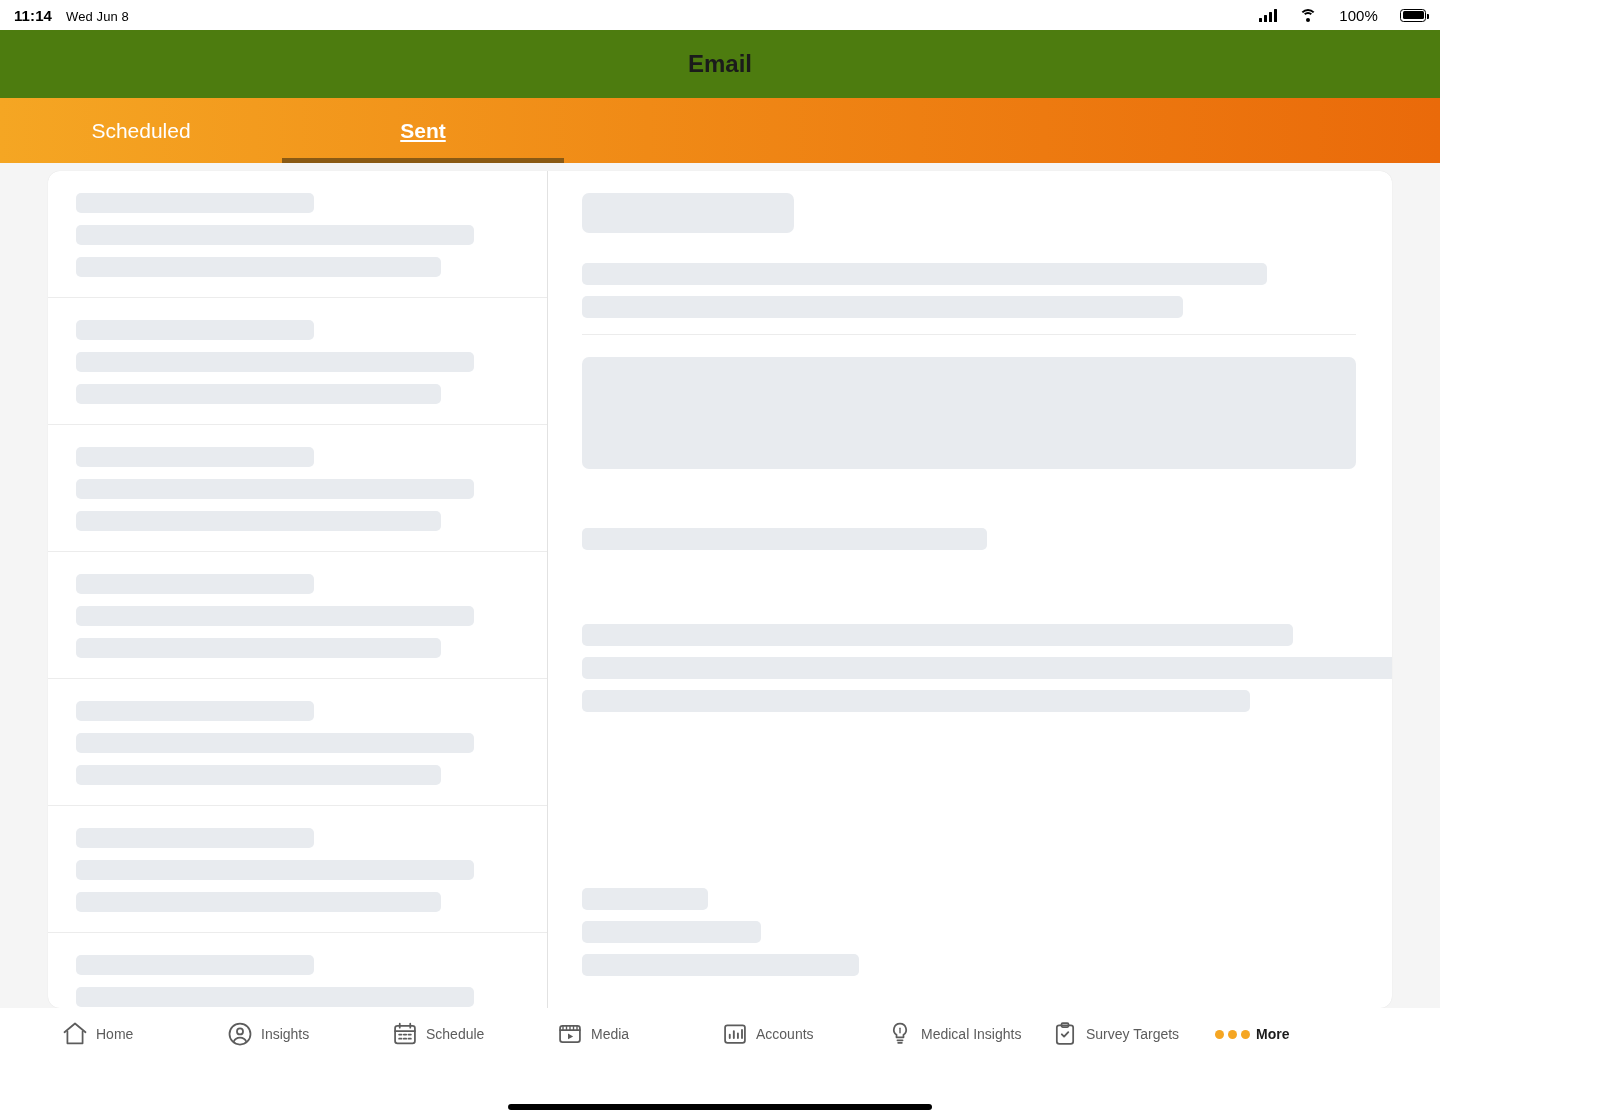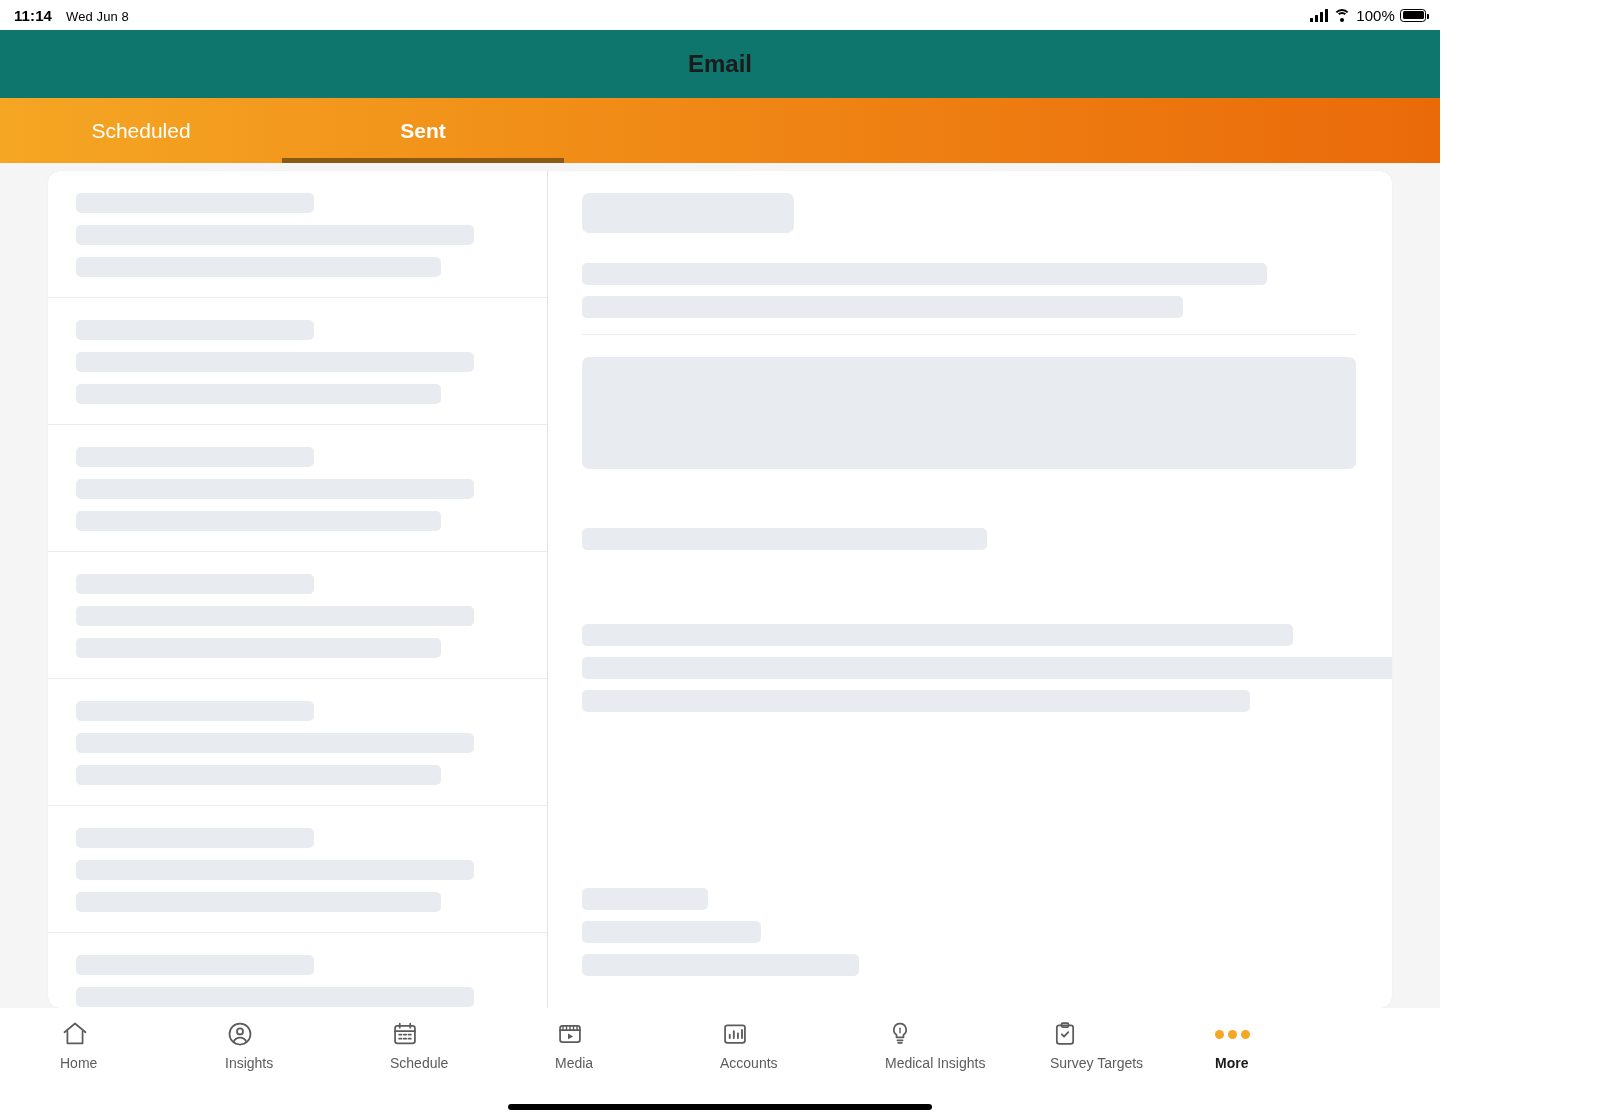--- a/index.html
+++ b/index.html
@@ -28,21 +28,21 @@
     justify-content: space-between;
     padding: 0 14px 0 14px;
     font-size: 15px;
     color: #000;
     font-weight: 600;
     letter-spacing: 0.1px;
   }
   .status-left { display: flex; align-items: baseline; gap: 14px; }
   .status-time { font-weight: 600; font-size: 15px; }
   .status-date { font-weight: 500; font-size: 13px; }
-  .status-right { display: flex; align-items: center; gap: 5px; }
+  .status-right { display: flex; align-items: center; gap: 22px; }
   .signal { display: flex; align-items: flex-end; gap: 2px; height: 13px; }
   .signal i { display: block; width: 3px; background: #000; border-radius: 0.5px; }
   .signal i:nth-child(1) { height: 4px; }
   .signal i:nth-child(2) { height: 7px; }
   .signal i:nth-child(3) { height: 10px; }
   .signal i:nth-child(4) { height: 13px; }
   .wifi { position: relative; width: 18px; height: 13px; }
   .wifi span {
     position: absolute;
     border: 2px solid #000;
@@ -73,21 +73,21 @@
     width: 2px; height: 5px; background: #000; border-radius: 0 1px 1px 0;
   }
   .batt i { display: block; height: 100%; background: #000; border-radius: 1.5px; }
 
   
   .titlebar {
     flex: 0 0 68px;
     display: flex;
     align-items: center;
     justify-content: center;
-    background: #0f766e;
+    background: #4d7c0f;
   }
   .title { font-size: 24px; font-weight: 700; color: #1b1b1b; }
 
   
   .tabbar {
     flex: 0 0 65px;
     display: flex;
     background: linear-gradient(90deg, #f5a623 0%, #f08a16 45%, #ea6a0a 100%);
     position: relative;
   }
@@ -96,21 +96,21 @@
     display: flex;
     align-items: center;
     justify-content: center;
     color: #ffffff;
     font-size: 21px;
     font-weight: 500;
     position: relative;
     height: 100%;
     cursor: pointer;
   }
-  .tab.active { font-weight: 700; }
+  .tab.active { font-weight: 700; text-decoration: underline; }
   .tab.active::after {
     content: "";
     position: absolute;
     left: 0; right: 0; bottom: 0;
     height: 5px;
     background: #8a5a14;
   }
 
   
   .content {
@@ -177,22 +177,22 @@
     flex: 0 0 88px;
     background: #ffffff;
     display: flex;
     align-items: flex-start;
     padding: 10px 60px 0 60px;
     border-top: 1px solid #ffffff;
   }
   .nav-item {
     flex: 1 1 0;
     display: flex;
-    flex-direction: column;
-    align-items: flex-start;
+    flex-direction: row;
+    align-items: center;
     gap: 6px;
     color: #5c5c5c;
     font-size: 14px;
     cursor: pointer;
   }
   .nav-item.active { color: #1b1b1b; font-weight: 700; }
   .nav-icon { width: 30px; height: 30px; display: flex; align-items: center; justify-content: center; }
   .nav-icon svg { width: 28px; height: 28px; }
   .dots { display: flex; gap: 4px; align-items: center; height: 30px; }
   .dots i { width: 9px; height: 9px; border-radius: 50%; background: #f5a623; display: block; }

